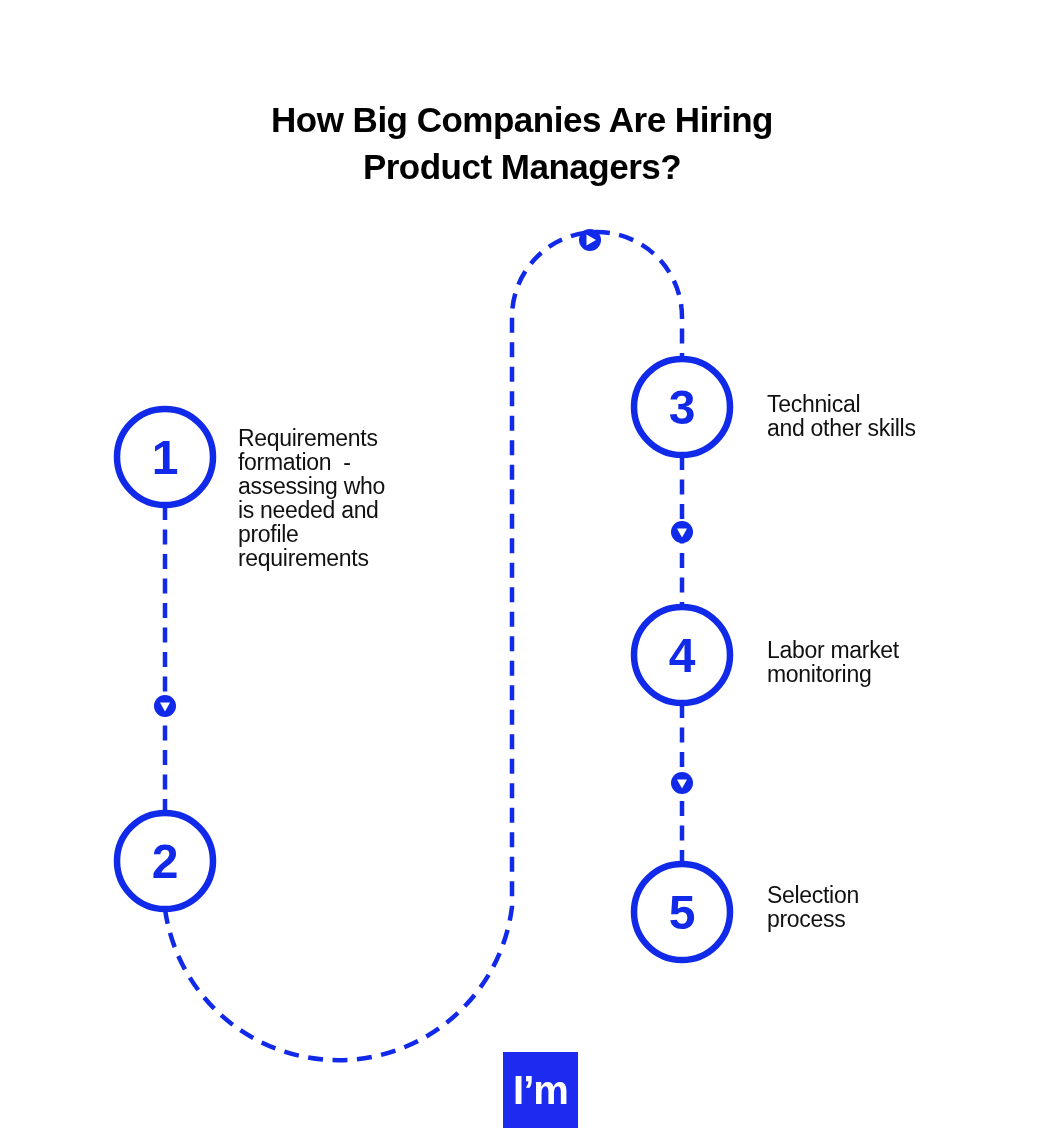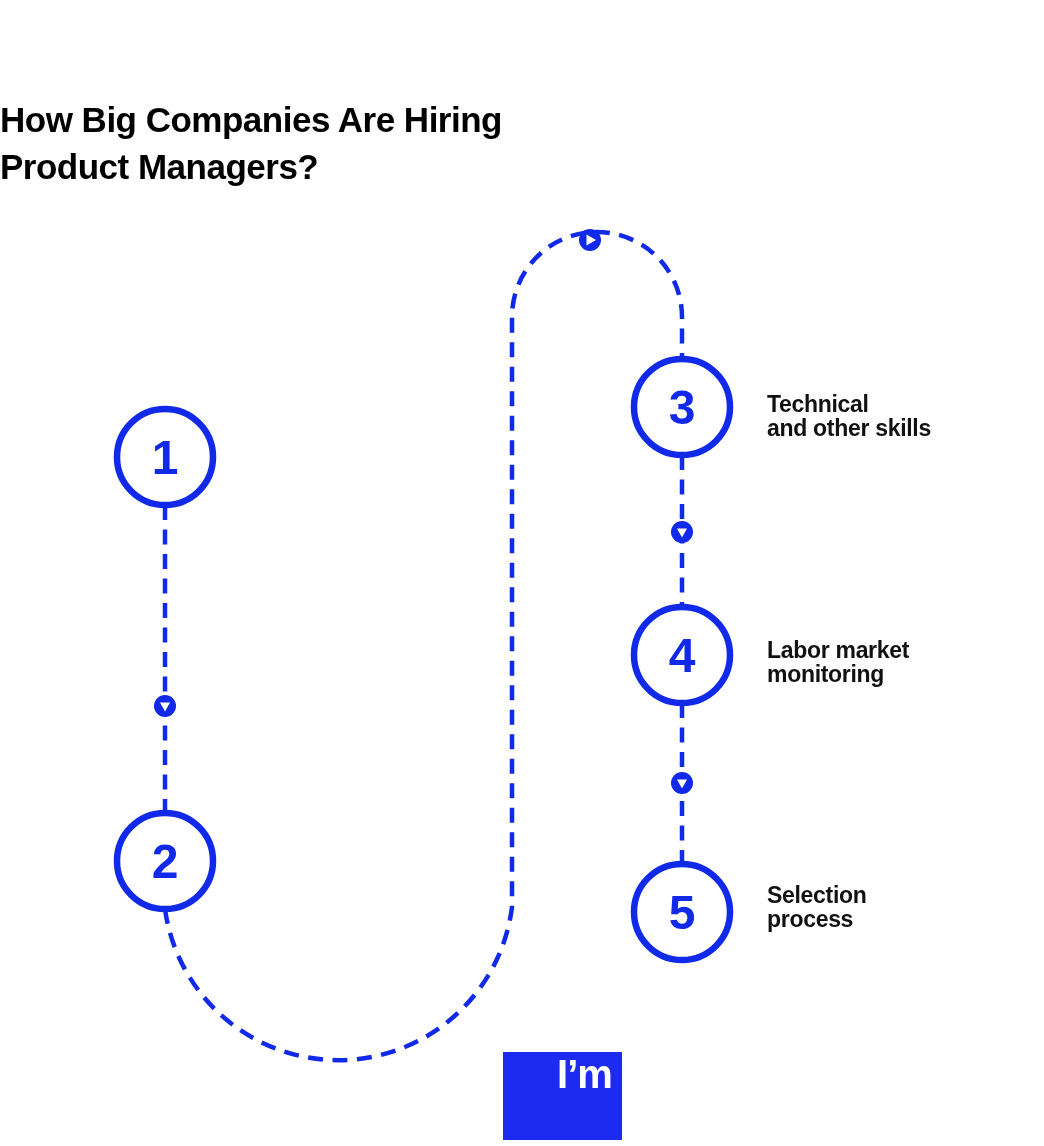--- a/index.html
+++ b/index.html
@@ -13,20 +13,21 @@
     height: 1146px;
     background: var(--background, #ffffff);
     font-family: "Liberation Sans", sans-serif;
     overflow: hidden;
   }
   .title {
     position: absolute;
     top: 96px;
     left: 0;
     width: 100%;
+    text-align: center;
     font-size: 35px;
     line-height: 47px;
     font-weight: 800;
     letter-spacing: -0.5px;
     color: var(--title, #000000);
     white-space: pre-line;
   }
   .diagram-svg {
     position: absolute;
     top: 0;
@@ -57,36 +58,35 @@
     align-items: center;
     justify-content: center;
     font-size: 48px;
     font-weight: 700;
     color: var(--accent, #1129E8);
   }
   .step-label {
     position: absolute;
     font-size: 23px;
     line-height: 24px;
-    font-weight: 700;
+    font-weight: 400;
     letter-spacing: -0.3px;
     color: var(--text, #111111);
     white-space: pre-wrap;
   }
   .logo {
     position: absolute;
     left: 503px;
     top: 1052px;
     width: 75px;
-    height: 88px;
+    height: 76px;
     background: var(--logo_bg, #1C2BEF);
     display: flex;
-    align-items: flex-start;
+    align-items: center;
     justify-content: center;
-    padding-left: 44px;
   }
   .logo-text {
     color: #ffffff;
     font-size: 40px;
     font-weight: 700;
     letter-spacing: -1px;
   }
 </style>
 </head>
 <body>
@@ -129,20 +129,26 @@
       <polygon class="marker-tri" points="677,779.5 687,779.5 682,788.5"></polygon>
     </g>
   </svg>
 
   <div class="step-number" style="left:115px; top:407px;">1</div>
   <div class="step-number" style="left:115px; top:811px;">2</div>
   <div class="step-number" style="left:632px; top:357px;">3</div>
   <div class="step-number" style="left:632px; top:605px;">4</div>
   <div class="step-number" style="left:632px; top:862px;">5</div>
 
+  <div class="step-label" style="left:238px; top:426px; width:210px;">Requirements
+formation  -
+assessing who
+is needed and
+profile
+requirements</div>
   <div class="step-label" style="left:767px; top:392px; width:230px;">Technical
 and other skills</div>
   <div class="step-label" style="left:767px; top:883px; width:230px;">Selection
 process</div>
   <div class="step-label" style="left:767px; top:638px; width:230px;">Labor market
 monitoring</div>
 
   <div class="logo">
     <span class="logo-text">I’m</span>
   </div>

